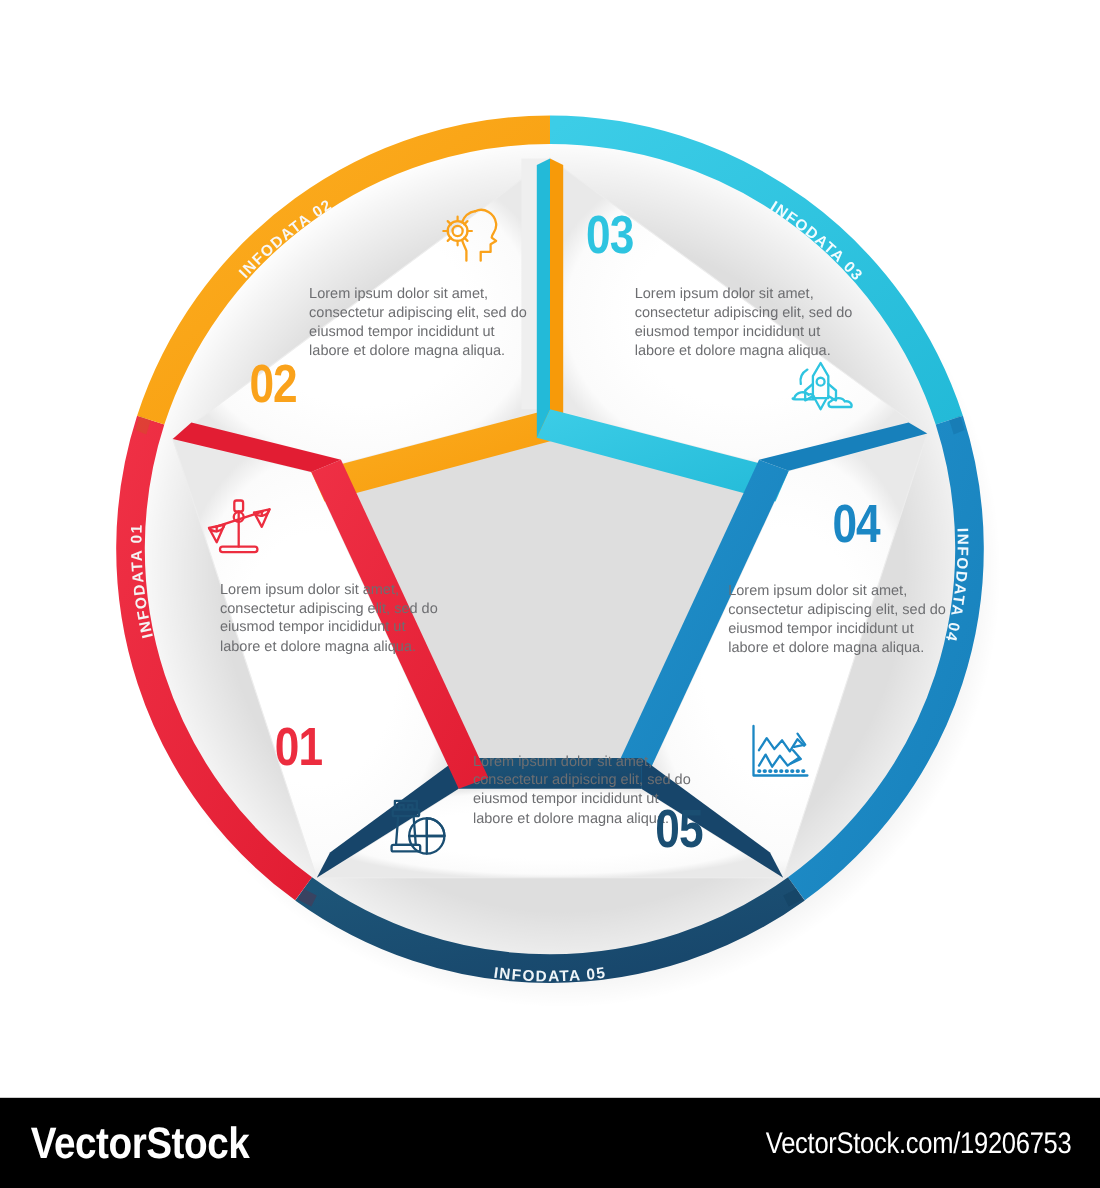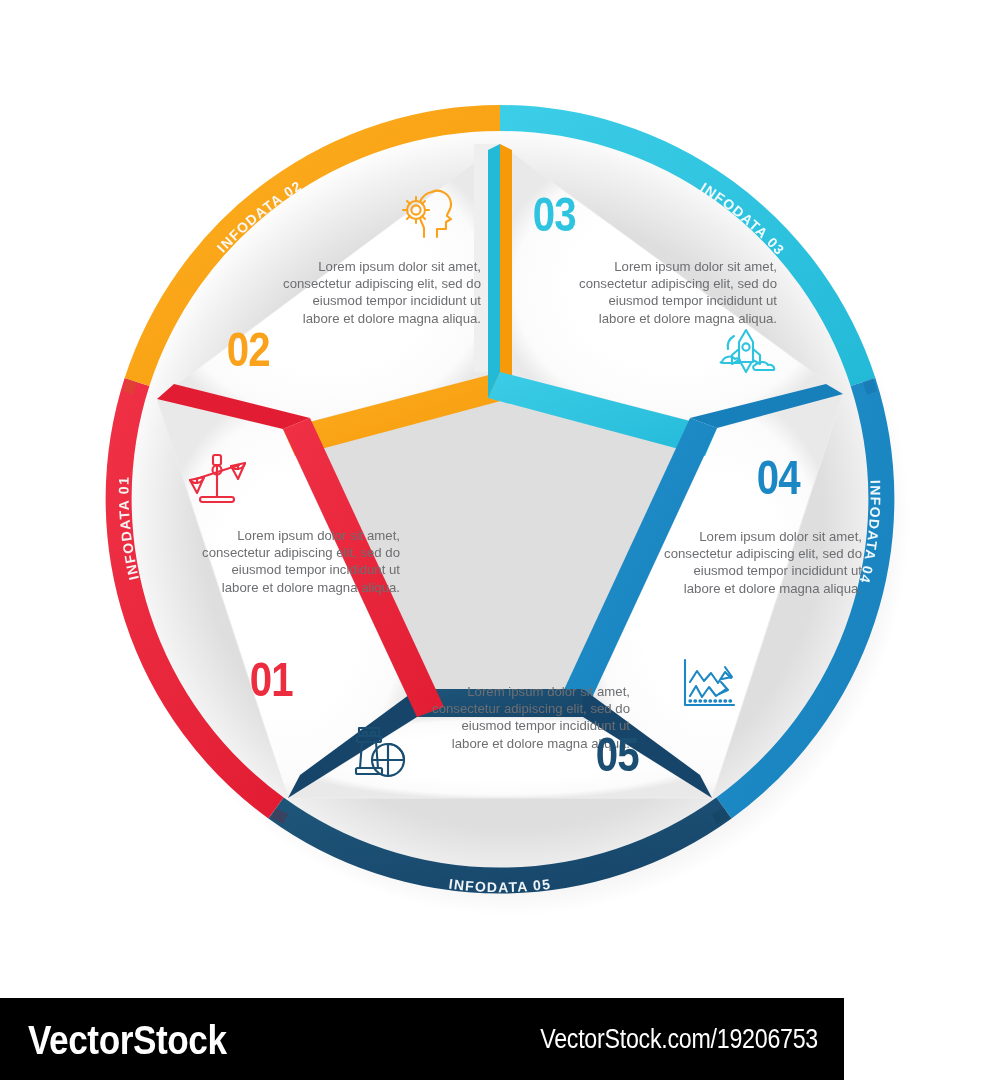--- a/index.html
+++ b/index.html
@@ -17,38 +17,38 @@
   
   .seg-text {
     position:absolute;
     width:200px;
     font-size:13.2px;
     line-height:17.2px;
     color:#6d6e71;
     font-family:"Liberation Sans", sans-serif;
     letter-spacing:0px;
   }
-  .seg-text.ta-left  { text-align:right; }
+  .seg-text.ta-left  { text-align:left; }
 
   .seg-num {
     position:absolute;
     font-family:"Liberation Sans Narrow","Liberation Sans", sans-serif;
     font-weight:bold;
     font-size:49px;
     line-height:49px;
     letter-spacing:-1px;
     transform:scaleX(0.82);
   }
 
   .seg-icon { position:absolute; width:64px; height:62px; }
   .seg-icon svg { width:100%; height:100%; display:block; }
 
   
   #footer {
-    position:absolute; left:0; top:998px; width:844px; height:82px;
+    position:absolute; left:0; top:998px; width:1000px; height:82px;
     background:#000000;
   }
   #footer-logo {
     position:absolute; left:28px; top:20px;
     color:#ffffff; font-size:40px; font-weight:bold;
     font-family:"Liberation Sans Narrow","Liberation Sans", sans-serif;
     transform:scaleX(0.88); transform-origin:left center;
     letter-spacing:-0.5px;
   }
   #footer-url {

